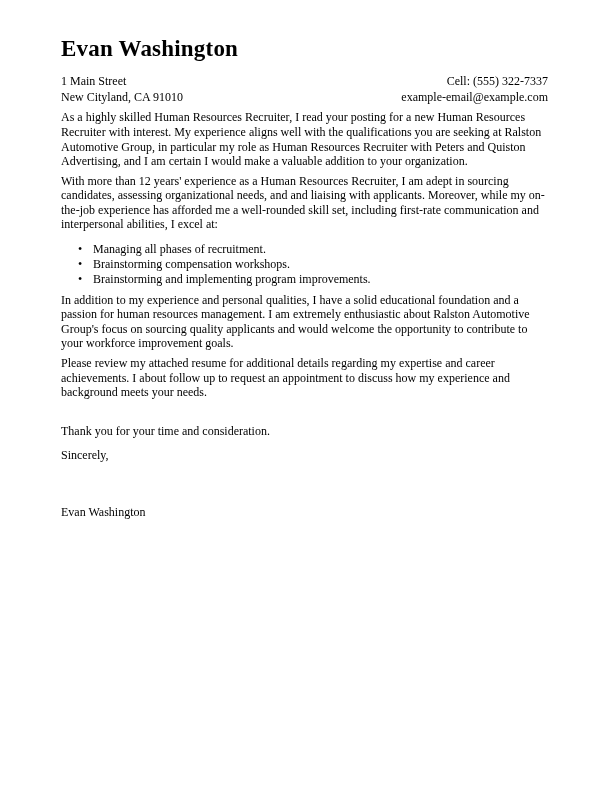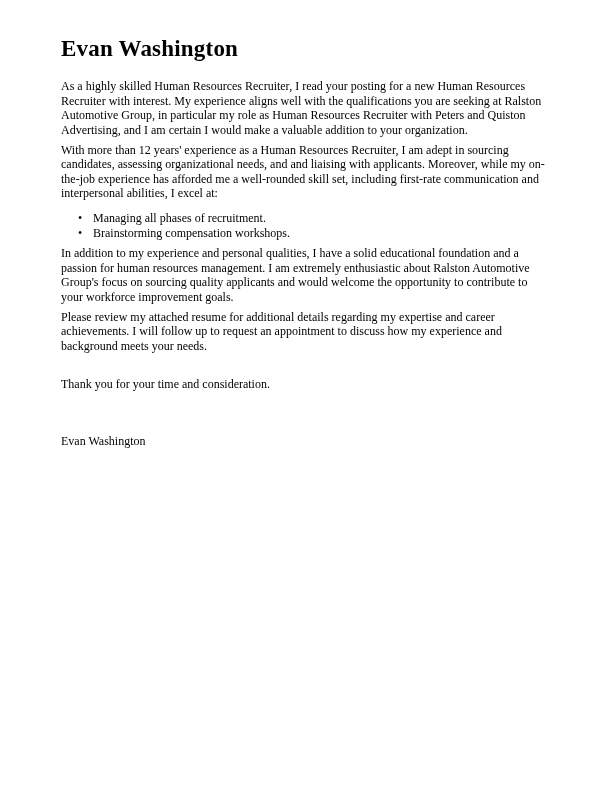--- a/index.html
+++ b/index.html
@@ -59,34 +59,44 @@
   .signature { margin-top: 42px; }
 </style>
 </head>
 <body>
 
 <div class="page">
 
   <div class="sender-name">Evan Washington</div>
 
   <div class="contact-row">
+    <div class="address-block">
+      <div>1 Main Street</div>
+      <div>New Cityland, CA 91010</div>
+    </div>
+    <div class="contact-block">
+      <div>Cell: (555) 322-7337</div>
+      <div>example-email@example.com</div>
+    </div>
   </div>
 
 
   <p class="para">As a highly skilled Human Resources Recruiter, I read your posting for a new Human Resources Recruiter with interest. My experience aligns well with the qualifications you are seeking at Ralston Automotive Group, in particular my role as Human Resources Recruiter with Peters and Quiston Advertising, and I am certain I would make a valuable addition to your organization.</p>
 
   <p class="para">With more than 12 years' experience as a Human Resources Recruiter, I am adept in sourcing candidates, assessing organizational needs, and and liaising with applicants. Moreover, while my on-the-job experience has afforded me a well-rounded skill set, including first-rate communication and interpersonal abilities, I excel at:</p>
 
   <ul class="bullet-list">
     <li>Managing all phases of recruitment.</li>
     <li>Brainstorming compensation workshops.</li>
+    <li>Brainstorming and implementing program improvements.</li>
   </ul>
 
   <p class="para">In addition to my experience and personal qualities, I have a solid educational foundation and a passion for human resources management. I am extremely enthusiastic about Ralston Automotive Group's focus on sourcing quality applicants and would welcome the opportunity to contribute to your workforce improvement goals.</p>
 
-  <p class="para">Please review my attached resume for additional details regarding my expertise and career achievements. I will follow up to request an appointment to discuss how my experience and background meets your needs.</p>
+  <p class="para">Please review my attached resume for additional details regarding my expertise and career achievements. I about follow up to request an appointment to discuss how my experience and background meets your needs.</p>
 
   <div class="thanks">Thank you for your time and consideration.</div>
 
+  <div class="closing">Sincerely,</div>
 
   <div class="signature">Evan Washington</div>
 
 </div>
 
 </body></html>

